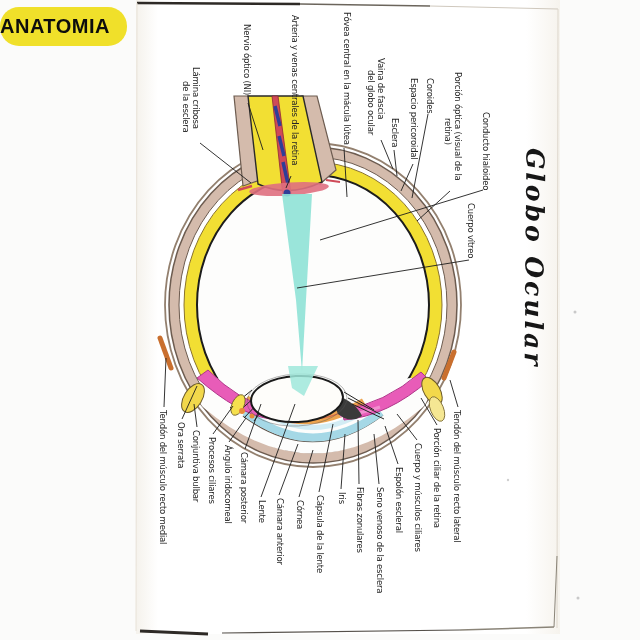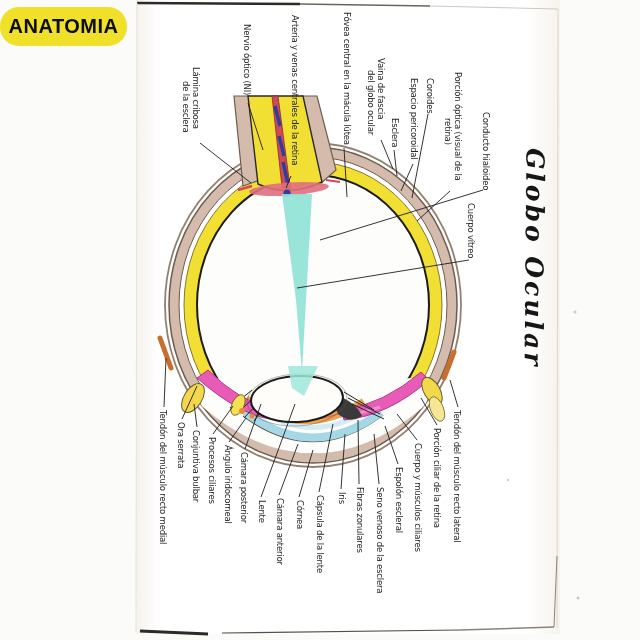--- a/index.html
+++ b/index.html
@@ -7,21 +7,21 @@
     width:640px;height:640px;position:relative;overflow:hidden;
     background:#fbfbfa;
     font-family:"DejaVu Sans",sans-serif;
   }
   #paper{
     position:absolute;left:136px;top:0;width:424px;height:634px;
     background:linear-gradient(90deg,#f5f2ec 0px,#ffffff 22px,#ffffff 92%,#f6f3ed 100%);
   }
   #badge{
     position:absolute;left:0px;top:7px;width:127px;height:39px;
-    border-radius:19px;display:flex;align-items:center;justify-content:center;
+    border-radius:19px;display:flex;align-items:center;justify-content:flex-start;
     font-family:"Liberation Sans",sans-serif;font-weight:bold;font-size:20px;
     letter-spacing:.5px;color:#0d0d0d;background:var(--c-badge_bg,#f0e02a);
   }
   #drawing{position:absolute;left:0;top:0;width:640px;height:640px;}
   #labels-layer{position:absolute;left:0;top:0;width:640px;height:640px;pointer-events:none;}
   .dlabel{
     position:absolute;writing-mode:vertical-rl;
     font-size:8.5px;line-height:10px;letter-spacing:-0.2px;
     color:var(--c-ink,#262626);white-space:nowrap;
     transform:translateX(-50%);

